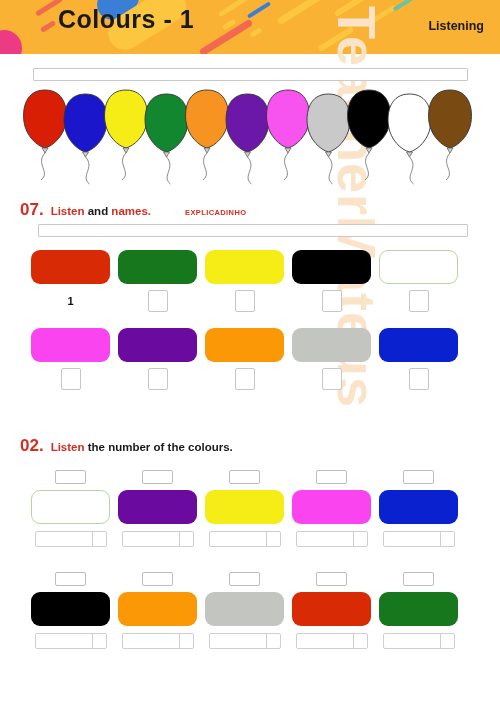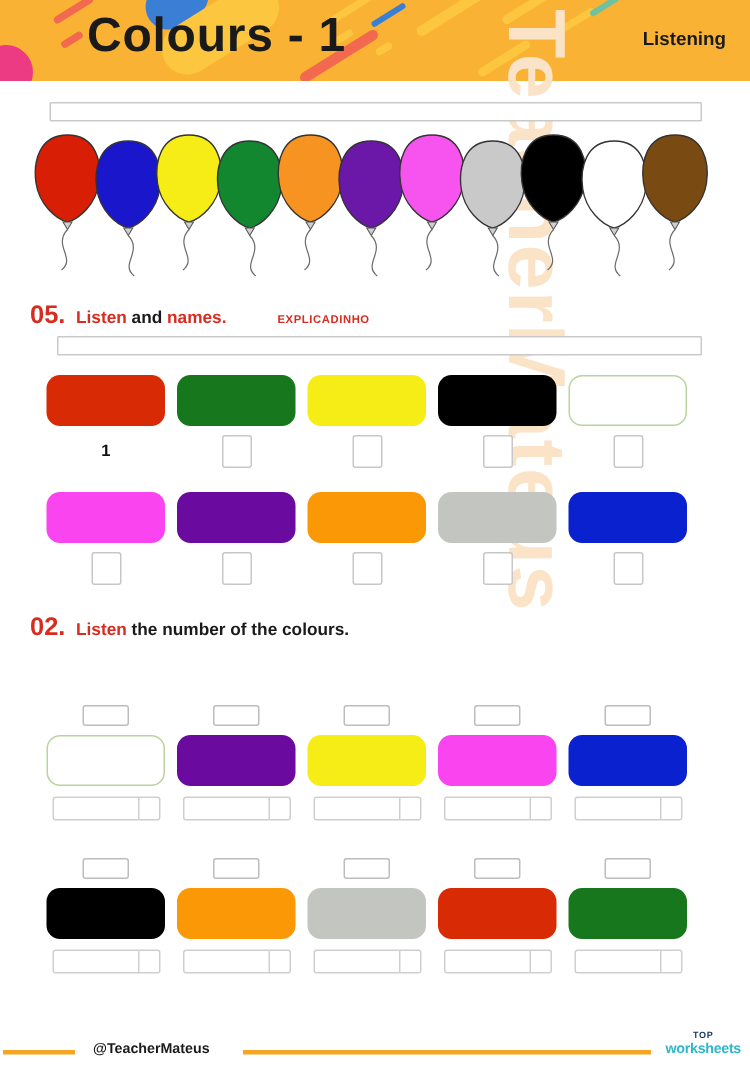--- a/index.html
+++ b/index.html
@@ -46,21 +46,21 @@
   .s7 { left: 246px; top: 8px;  width: 26px; height: 4px; background: #3a7fd5; }
   .s8 { left: 250px; top: 30px; width: 12px; height: 5px; background: #fcc63f; }
   .s9 { left: 274px; top: 4px;  width: 56px; height: 7px; background: #fcc63f; }
   .s10{ left: 332px; top: 0px;  width: 44px; height: 6px; background: #fcc63f; }
   .s11{ left: 368px; top: 12px; width: 30px; height: 5px; background: #fcc63f; }
   .s12{ left: 316px; top: 36px; width: 40px; height: 6px; background: #fcc63f; }
   .s13{ left: 392px; top: 2px;  width: 22px; height: 4px; background: #6fc2a0; }
 
   .header-title {
     position: absolute; left: 58px; top: 5px;
-    font-size: 32px; font-weight: 700; color: #1a1a1a;
+    font-size: 25px; font-weight: 700; color: #1a1a1a;
     letter-spacing: 0.5px;
     z-index: 5;
   }
   .header-tag {
     position: absolute; right: 16px; top: 19px;
     font-size: 12.5px; font-weight: 700; color: #1a1a1a;
     z-index: 5;
   }
 
   
@@ -250,21 +250,21 @@
           <g>
             <path d="M 428 4 C 447 4 451 22 449 36 C 447 50 436 60 428 62 C 420 60 409 50 407 36 C 405 22 409 4 428 4 Z" fill="#7a4a13" stroke="#333" stroke-width="0.9"></path>
             <path d="M 425 62 L 428 67 L 431 62 Z" fill="#cfcfcf" stroke="#555" stroke-width="0.7"></path>
             <path d="M 428 67 C 418 78 434 86 424 94" fill="none" stroke="#6b6b6b" stroke-width="0.8"></path>
           </g>
         </g>
     </svg>
   </div>
 
   <div class="ex-head" style="left:20px; top:200px;">
-    <span class="ex-num">05.</span>
+    <span class="ex-num">07.</span>
     <span class="ex-text"><span class="hl">Listen</span><span> and </span><span class="hl">names.</span></span>
     <span class="ex-note">EXPLICADINHO</span>
   </div>
 
   <div class="wide-field" style="position:absolute; left:38px; top:224px; width:430px;"></div>
 
   <div class="swatch-row" id="ex01-row-0" style="left:31px; top:250px;">
       <div class="swatch-cell">
         <div class="swatch" style="background: rgb(216, 42, 5);"></div>
         <div class="cell-num" style="margin-top: 6px;">1</div>
@@ -302,21 +302,21 @@
       <div class="swatch-cell">
         <div class="swatch" style="background: rgb(194, 197, 192);"></div>
         <div class="small-box" style="margin-top: 6px;"></div>
       </div>
       <div class="swatch-cell">
         <div class="swatch" style="background: rgb(9, 33, 207);"></div>
         <div class="small-box" style="margin-top: 6px;"></div>
       </div>
     </div>
 
-  <div class="ex-head" style="left:20px; top:408px;">
+  <div class="ex-head" style="left:20px; top:436px;">
     <span class="ex-num">02.</span>
     <span class="ex-text"><span class="hl">Listen</span><span> the number of the colours.</span></span>
   </div>
 
   <div class="swatch-row" id="ex02-row-0" style="left:31px; top:470px;">
       <div class="swatch-cell">
         <div class="mini-box"></div>
         <div class="swatch outline" style="background: rgb(255, 255, 255); margin-top: 6px;"></div>
         <div class="name-field" style="margin-top: 7px;"></div>
       </div>
@@ -362,23 +362,14 @@
         <div class="swatch" style="background: rgb(216, 42, 5); margin-top: 6px;"></div>
         <div class="name-field" style="margin-top: 7px;"></div>
       </div>
       <div class="swatch-cell">
         <div class="mini-box"></div>
         <div class="swatch" style="background: rgb(22, 119, 28); margin-top: 6px;"></div>
         <div class="name-field" style="margin-top: 7px;"></div>
       </div>
     </div>
 
-  <div class="footer">
-    <div class="foot-line foot-line-left"></div>
-    <div class="foot-handle">@TeacherMateus</div>
-    <div class="foot-line foot-line-right"></div>
-    <div class="logo">
-      <div class="logo-top">TOP</div>
-      <div class="logo-ws">worksheets</div>
-    </div>
-  </div>
 
 </div>
 
 </body></html>

